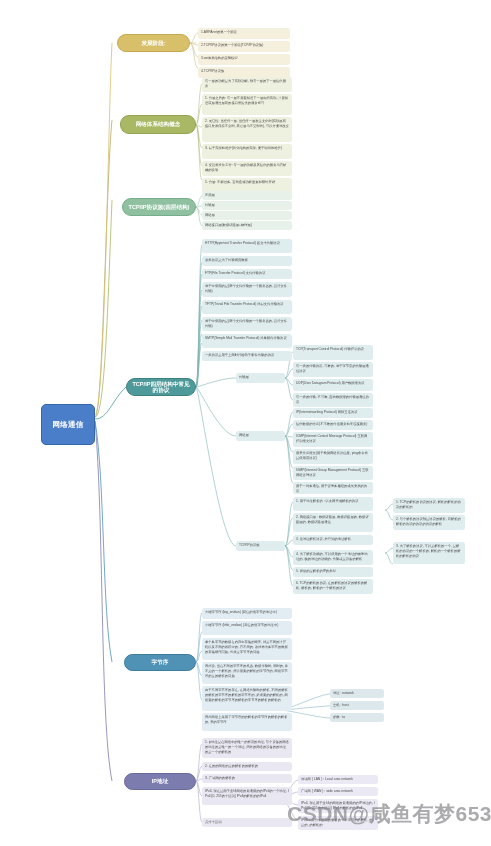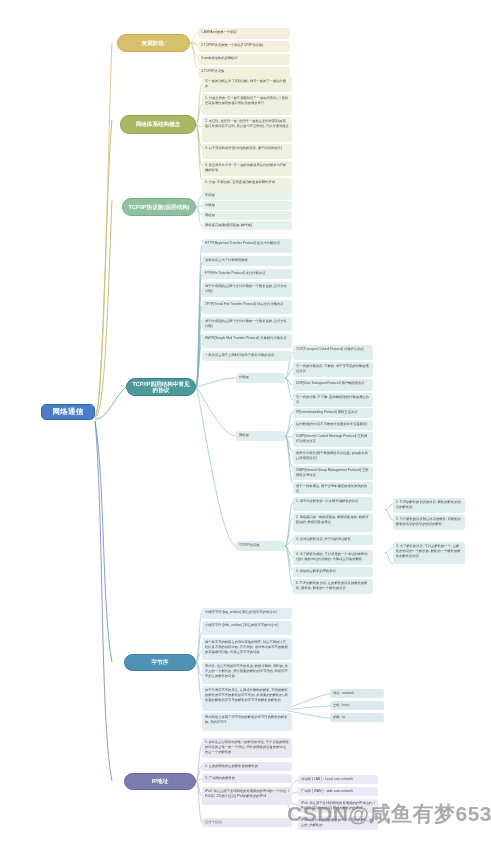--- a/index.html
+++ b/index.html
@@ -148,21 +148,21 @@
       <path d="M196 781 C199 781 199 779 202 779"></path>
       <path d="M196 781 C199 781 199 796 202 796"></path>
       <path d="M196 781 C199 781 199 822 202 822"></path>
       <path d="M280 798 C288 798 292 780 298 780"></path>
       <path d="M280 798 C288 798 292 792 298 792"></path>
       <path d="M280 798 C288 798 292 805 298 805"></path>
       <path d="M280 798 C288 798 292 820 298 820"></path>
     </g>
   </svg>
 
-  <div class="node root" style="left:41px; top:404px; width:54px; height:16px;">
+  <div class="node root" style="left:41px; top:404px; width:54px; height:41px;">
     <span>网络通信</span>
   </div>
 
   <div class="node branch b-dev" style="left:117px; top:34px; width:73px; height:18px;">
     <span>发展阶段:</span>
   </div>
   <div class="node leaf l-dev" style="left:198px; top:28px; width:92px; height:11px;"><span>1.ARPAnet的第一个阶段</span></div>
   <div class="node leaf l-dev" style="left:198px; top:41px; width:92px; height:11px;"><span>2.TCP/IP协议的第一个阶段(TCP/IP协议族)</span></div>
   <div class="node leaf l-dev" style="left:198px; top:54px; width:92px; height:11px;"><span>3.osi体系结构的逻辑模型</span></div>
   <div class="node leaf l-dev" style="left:198px; top:67px; width:92px; height:11px;"><span>4.TCP/IP协议族</span></div>

